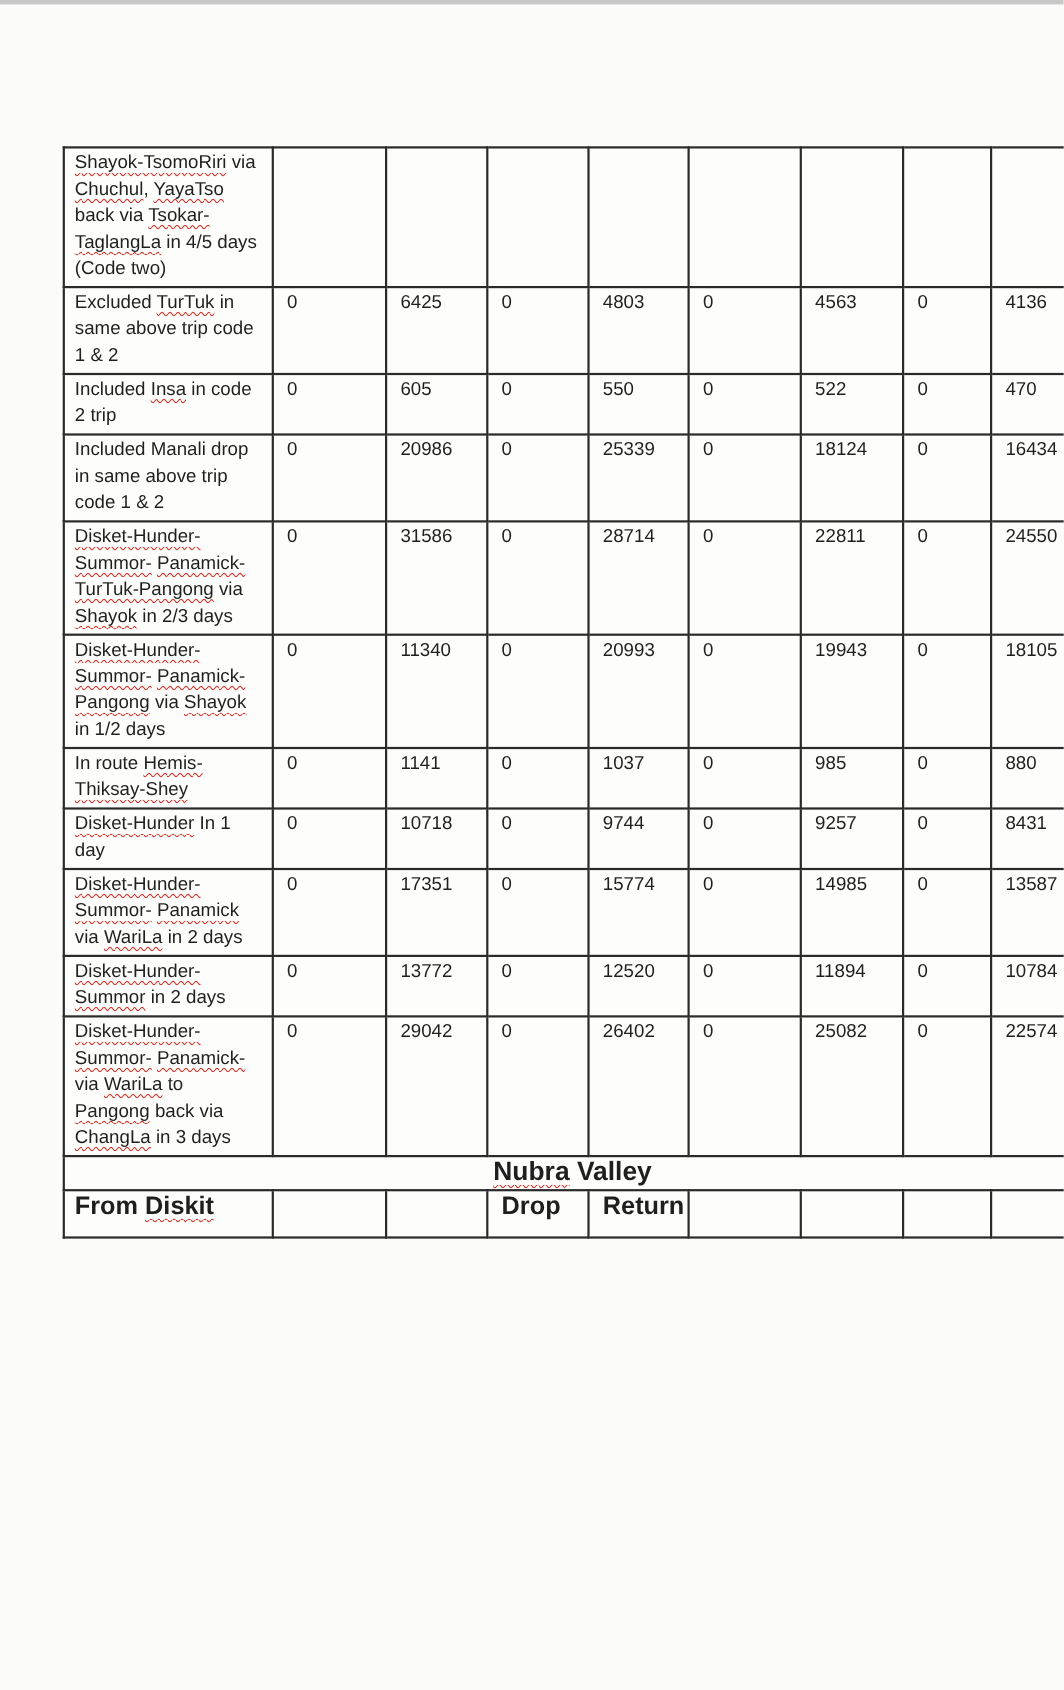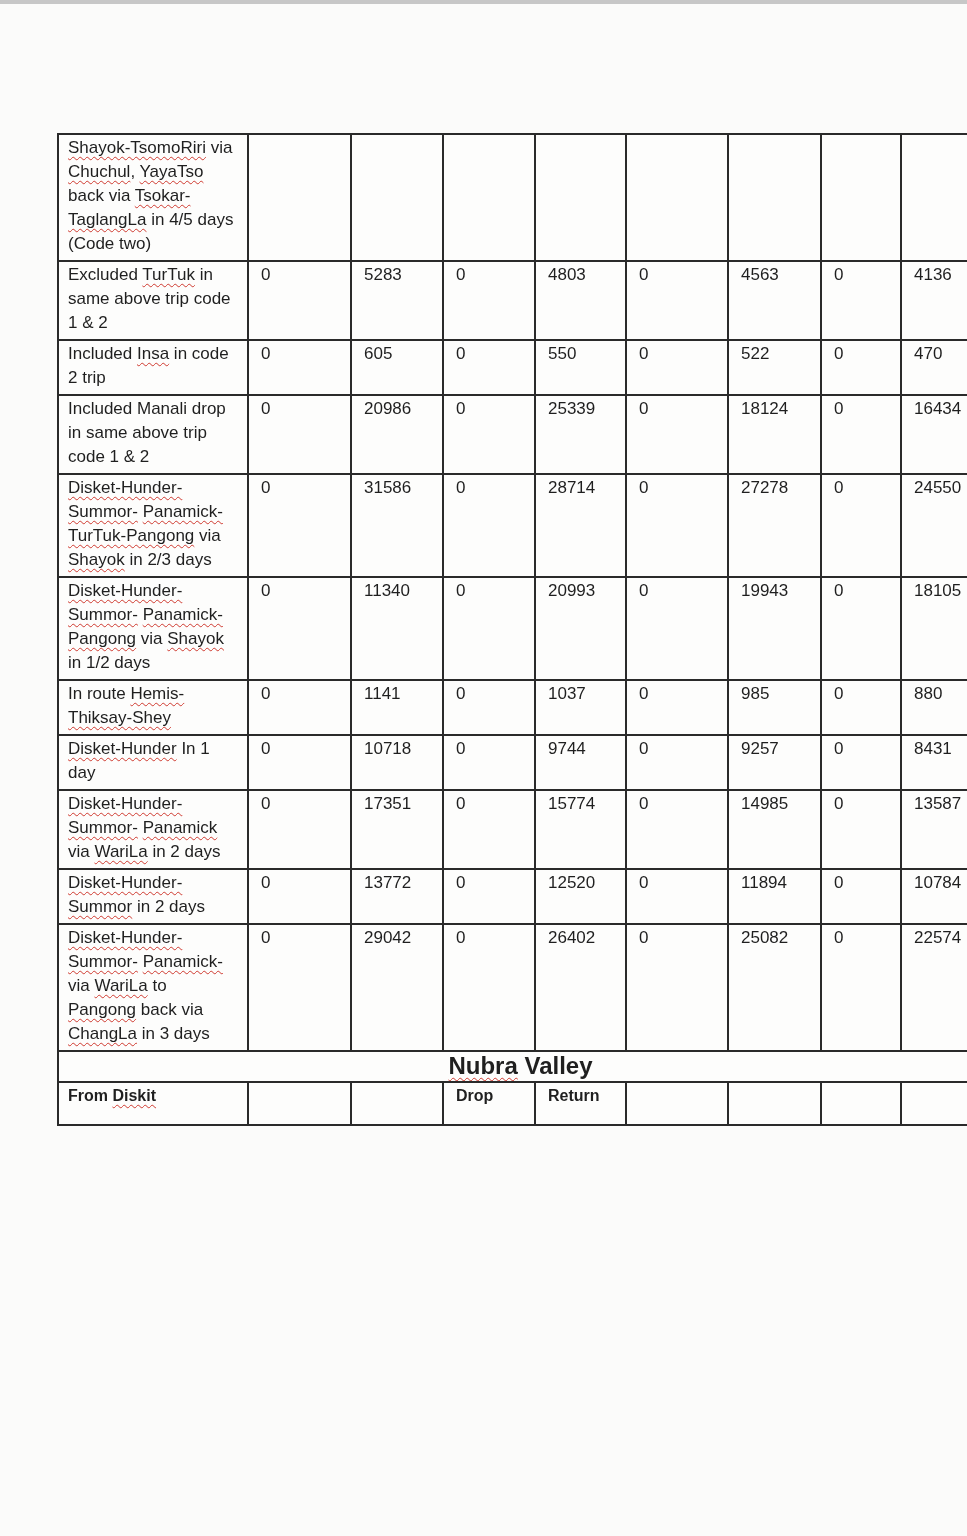--- a/index.html
+++ b/index.html
@@ -33,21 +33,21 @@
     padding:1px 6px 4px 9px;
     overflow:hidden;
   }
   td.desc{padding-right:13px;}
   td.num{padding-left:12px;}
   td.section-td{
     text-align:center;font-weight:bold;font-size:24px;
     height:24px;padding:2px 0 3px 0;
   }
   tr.footer-row td{height:36px;}
-  .bold{font-weight:bold;font-size:16px;}
+  .bold{font-weight:bold;font-size:23px;}
   .sp{
     text-decoration-line:underline;
     text-decoration-style:wavy;
     text-decoration-color:var(--squiggle);
     text-decoration-thickness:1px;
     text-underline-offset:3px;
     text-decoration-skip-ink:none;
   }
 </style>
 </head>
@@ -75,21 +75,21 @@
         <td class="num"></td>
         <td class="num"></td>
         <td class="num"></td>
         <td class="num"></td>
         <td class="num"></td>
         <td class="num"></td>
       </tr>
       <tr>
         <td class="desc">Excluded <span class="sp">TurTuk</span> in same above trip code 1 &amp; 2</td>
         <td class="num">0</td>
-        <td class="num">5283</td>
+        <td class="num">6425</td>
         <td class="num">0</td>
         <td class="num">4803</td>
         <td class="num">0</td>
         <td class="num">4563</td>
         <td class="num">0</td>
         <td class="num">4136</td>
       </tr>
       <tr>
         <td class="desc">Included <span class="sp">Insa</span> in code 2 trip</td>
         <td class="num">0</td>
@@ -112,21 +112,21 @@
         <td class="num">0</td>
         <td class="num">16434</td>
       </tr>
       <tr>
         <td class="desc"><span class="sp">Disket-Hunder-</span><span class="sp">Summor-</span> <span class="sp">Panamick-</span><span class="sp">TurTuk-Pangong</span> via <span class="sp">Shayok</span> in 2/3 days</td>
         <td class="num">0</td>
         <td class="num">31586</td>
         <td class="num">0</td>
         <td class="num">28714</td>
         <td class="num">0</td>
-        <td class="num">27278</td>
+        <td class="num">22811</td>
         <td class="num">0</td>
         <td class="num">24550</td>
       </tr>
       <tr>
         <td class="desc"><span class="sp">Disket-Hunder-</span><span class="sp">Summor-</span> <span class="sp">Panamick-</span><span class="sp">Pangong</span> via <span class="sp">Shayok</span> in 1/2 days</td>
         <td class="num">0</td>
         <td class="num">11340</td>
         <td class="num">0</td>
         <td class="num">20993</td>
         <td class="num">0</td>

